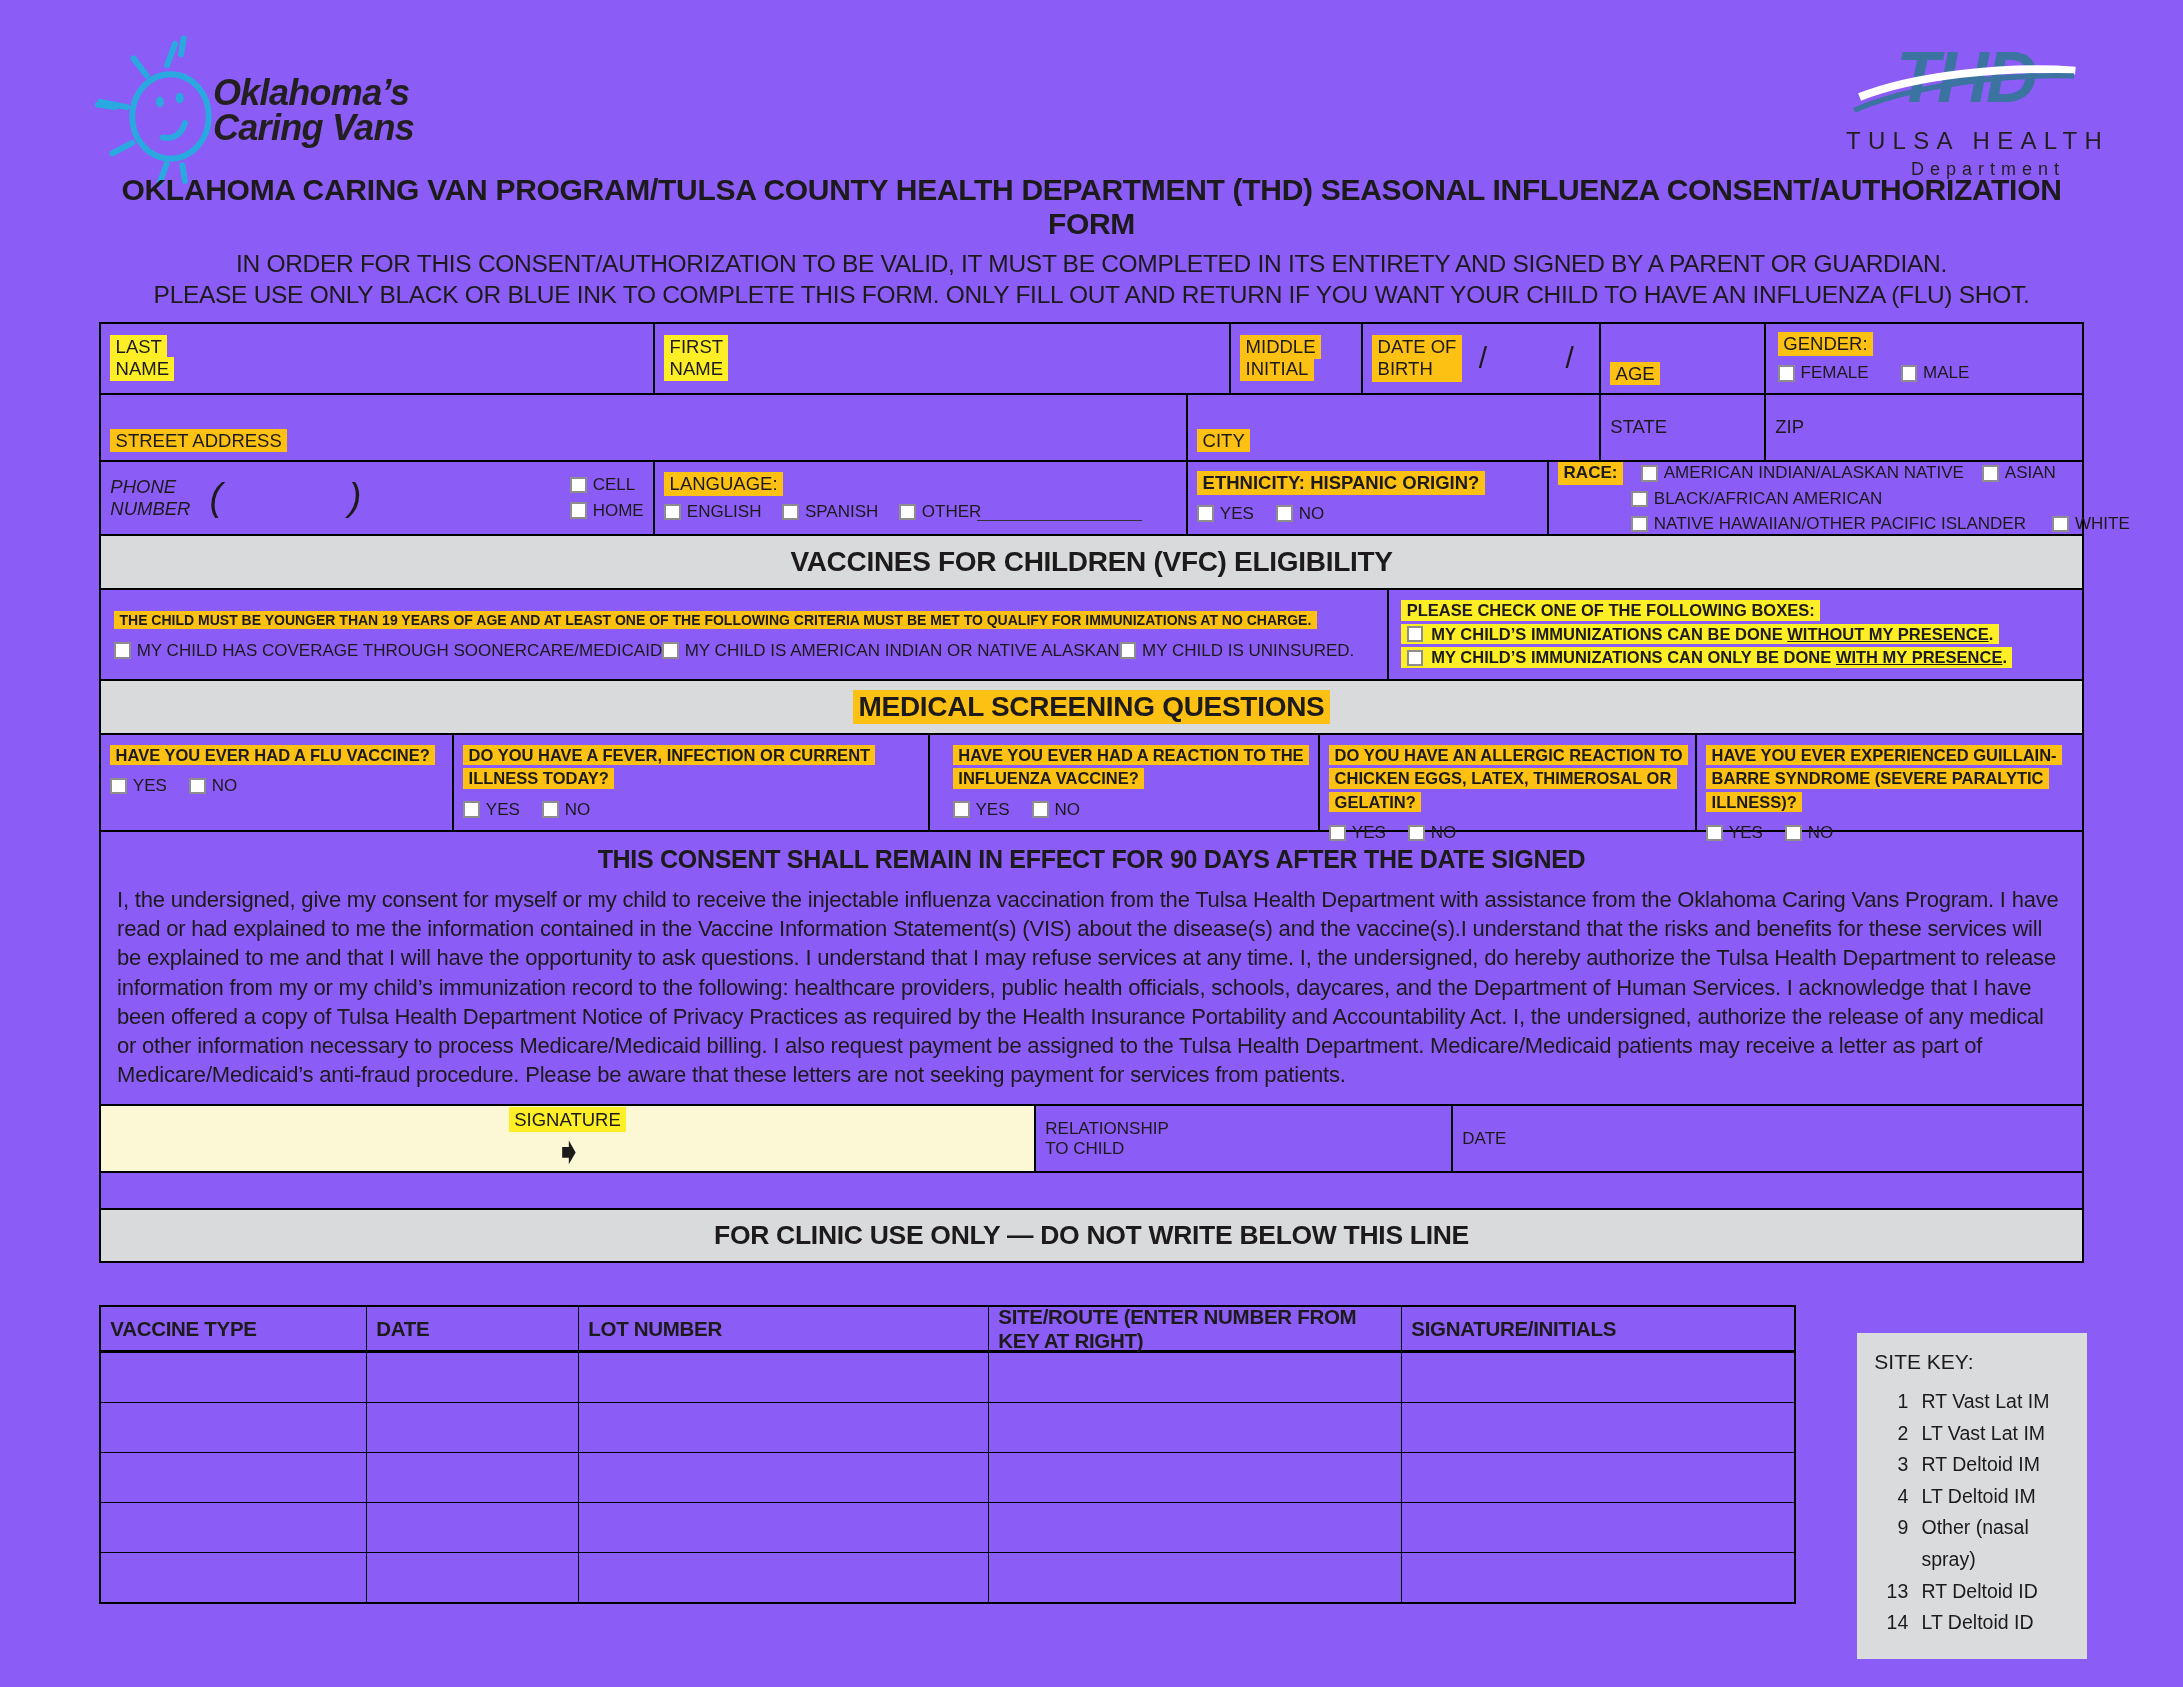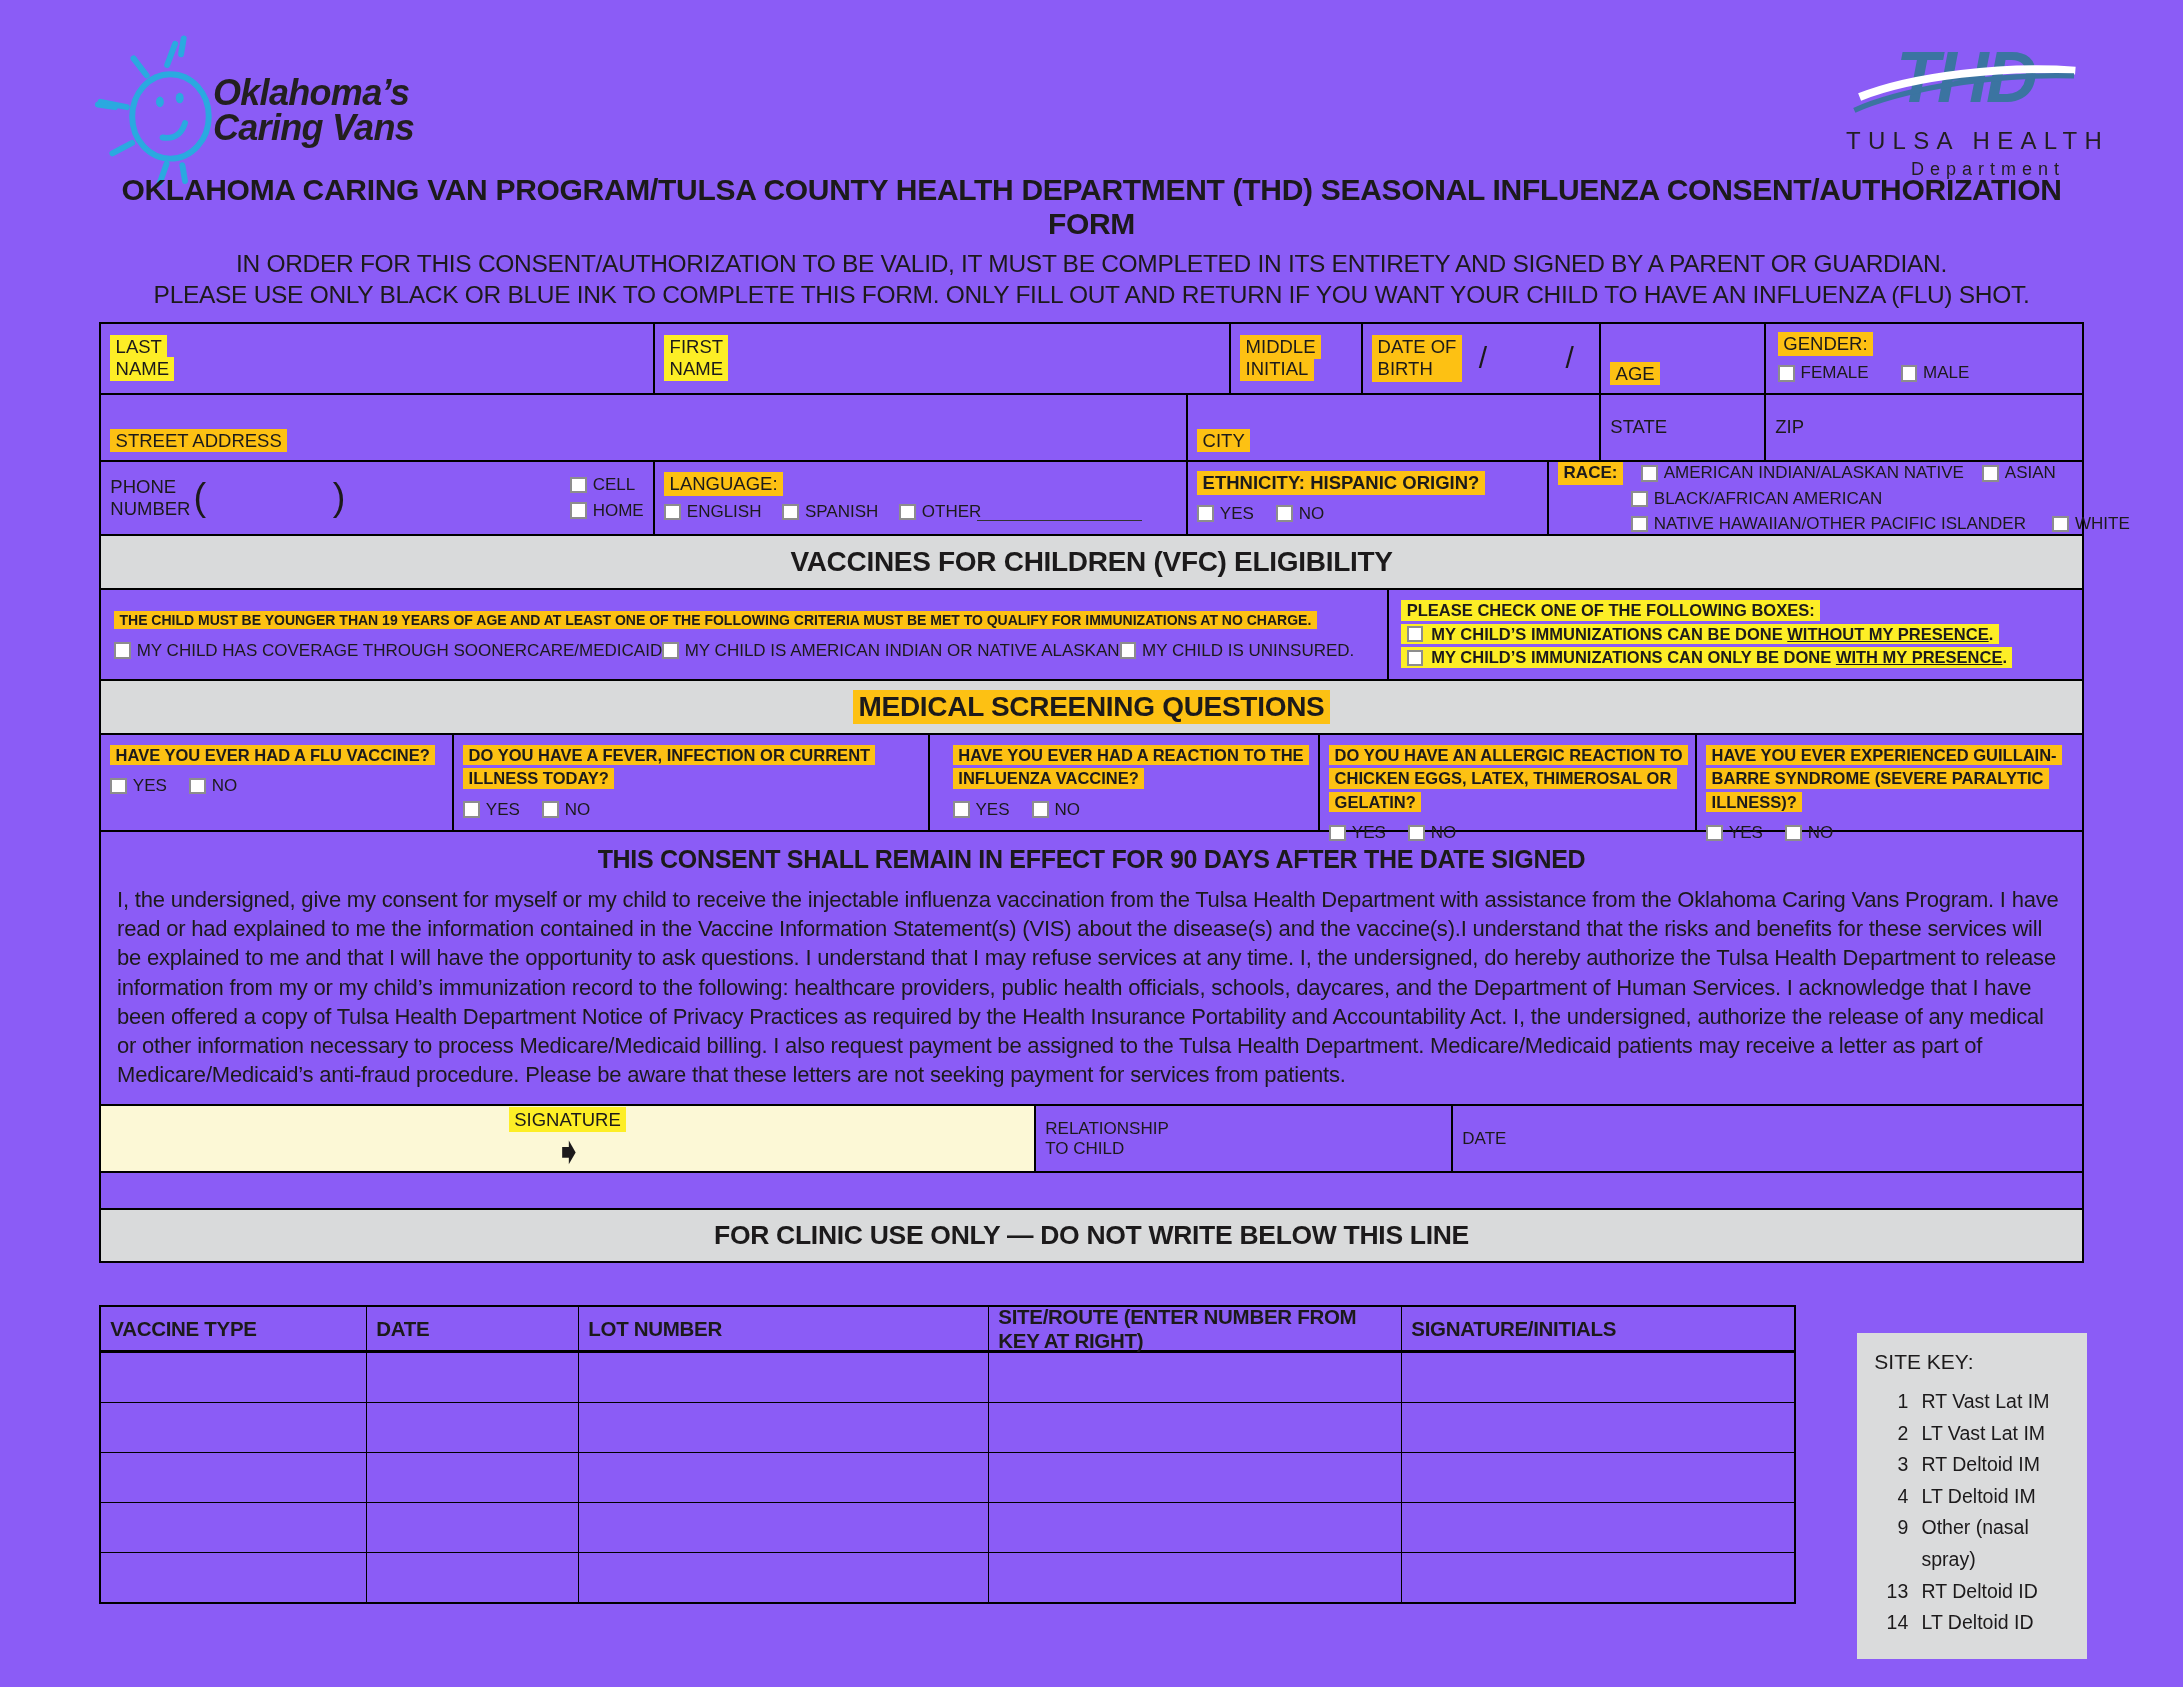--- a/index.html
+++ b/index.html
@@ -39,21 +39,21 @@
   .lbl { align-self:flex-start; }
   .cb { display:inline-block; width:18.5px; height:18.5px; border:2px solid #8d8d8d;
         background:#fff; vertical-align:-3.3px; margin-right:6px; flex:none; }
   .cb.sm { width:16.5px; height:16.5px; vertical-align:-2.6px; }
   .opt { display:inline-flex; align-items:center; font-size:17px; white-space:nowrap; }
   .yn-row { display:flex; gap:22.5px; }
   .r1 { height:69px; } .r2 { height:67px; } .r3 { height:74px; }
   .dob-line { display:flex; align-items:center; gap:17px; }
   .slashes { font-size:30px; font-weight:300; letter-spacing:1.3px; }
   .phone-cell { flex-direction:row; justify-content:space-between; align-items:center; }
-  .phone-left { display:flex; align-items:flex-start; gap:3px; }
+  .phone-left { display:flex; align-items:flex-start; gap:19px;font-style:italic; }
   .parens { font-size:38px; font-weight:300; }
   .stack { display:flex; flex-direction:column; gap:5.3px; align-items:flex-start; }
   .lang-cell { gap:6.6px; }
   .row-line { display:flex; align-items:center; gap:21px; }
   .blank-line { display:inline-block; width:165px; border-bottom:1.3px solid #333; height:18.5px; margin-left:-4px;}
   .race-cell { font-size:17px; gap:4.6px; }
   .race-line { display:flex; align-items:center; gap:18.5px; }
   .race-indent { margin-left:73px; }
   
   .bar { background:#d9dadb; display:flex; align-items:center; justify-content:center;

